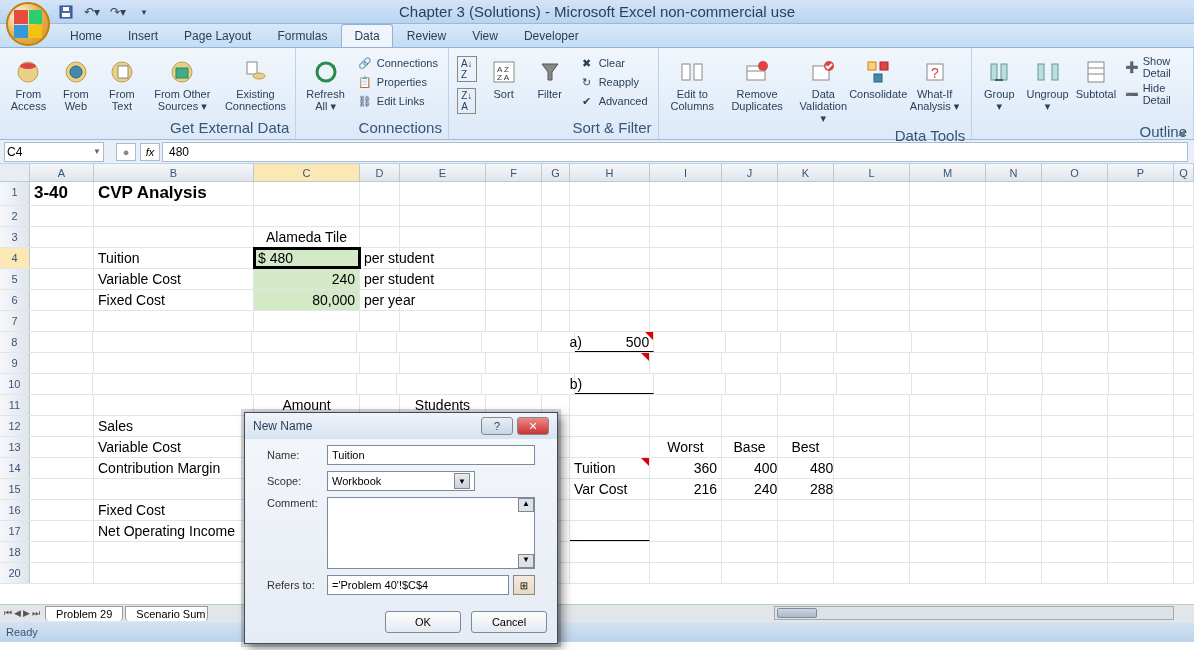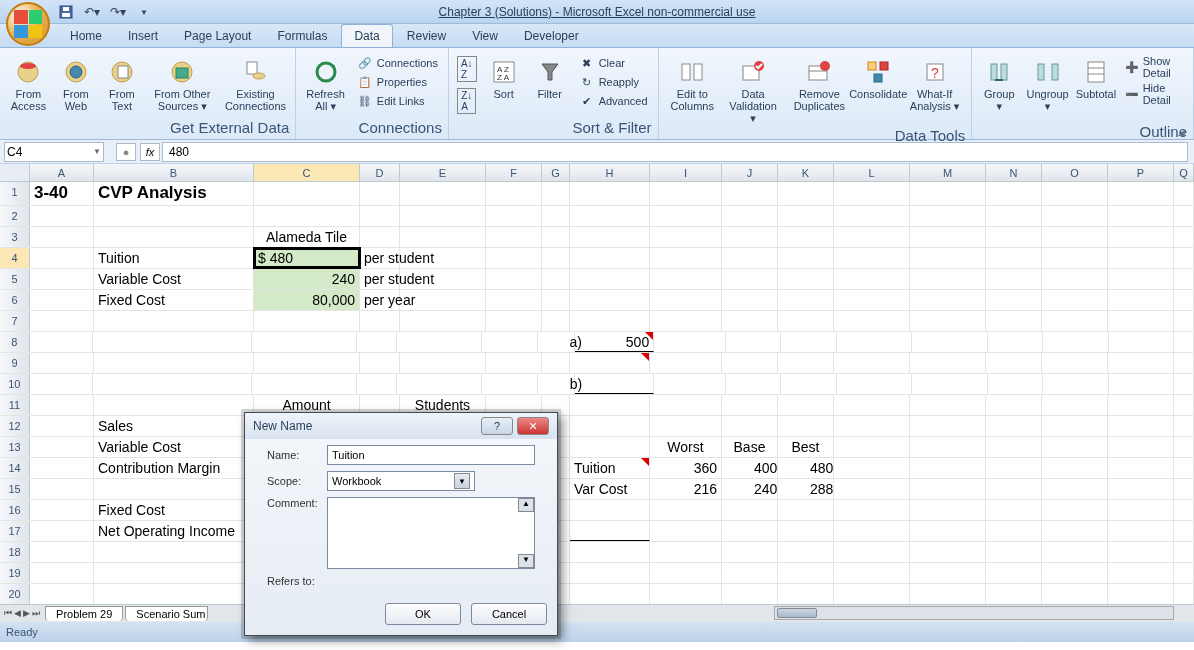--- a/index.html
+++ b/index.html
@@ -6,21 +6,21 @@
 body { background: #fff; width: 1194px; height: 650px; overflow: hidden; font-size: 12px; position: relative; }
 
 
 .title-bar { height: 24px; background: linear-gradient(#d4e4f8, #b8d4f0); display: flex; align-items: center; border-bottom: 1px solid #9db9d9; position: relative; }
 .office-btn { width: 44px; height: 44px; border-radius: 50%; background: radial-gradient(circle at 30% 30%, #fff, #e8b050, #d49020); border: 2px solid #c08010; position: absolute; left: 6px; top: 2px; z-index: 100; display: flex; align-items: center; justify-content: center; }
 .office-inner { width: 28px; height: 28px; display: grid; grid-template: 1fr 1fr / 1fr 1fr; gap: 1px; }
 .office-inner span:nth-child(1){background:#e74c3c;} .office-inner span:nth-child(2){background:#2ecc71;}
 .office-inner span:nth-child(3){background:#3498db;} .office-inner span:nth-child(4){background:#f1c40f;}
 .qat { margin-left: 58px; display: flex; gap: 10px; align-items: center; }
 .qat-icon { width: 16px; height: 16px; display: inline-flex; align-items: center; justify-content: center; color: #345; }
-.title-text { position: absolute; left: 50%; transform: translateX(-50%); font-size: 12px; color: #2a3f5a; text-decoration: underline; }
+.title-text { position: absolute; left: 50%; transform: translateX(-50%); font-size: 15px; color: #2a3f5a; }
 
 
 .tabs { height: 24px; background: linear-gradient(#d9e8f8, #c5dcf3); display: flex; align-items: center; padding-left: 58px; gap: 2px; border-bottom: 1px solid #8fb3da; }
 .tab { padding: 4px 12px; font-size: 12px; color: #2a3f5a; border-radius: 3px 3px 0 0; cursor: pointer; }
 .tab.active { background: #f0f5fb; border: 1px solid #8fb3da; border-bottom: none; }
 
 
 .ribbon { height: 92px; background: linear-gradient(#f1f6fc, #dce9f8); border-bottom: 1px solid #9db9d9; display: flex; }
 .ribbon-group { border-right: 1px solid #bcd2ea; padding: 2px 6px; display: flex; flex-direction: column; }
 .ribbon-controls { flex: 1; display: flex; align-items: flex-start; gap: 4px; padding-top: 4px; }
@@ -277,36 +277,36 @@
             <svg width="28" height="28">
               <rect x="4" y="6" width="8" height="16" fill="#fff" stroke="#888"></rect>
               <rect x="16" y="6" width="8" height="16" fill="#fff" stroke="#888"></rect>
             </svg>
           </span>
           <span class="rbtn-text">Edit to Columns</span>
         </div>
       <div class="rbtn">
           <span class="rbtn-icon">
             <svg width="28" height="28">
+              <rect x="4" y="8" width="18" height="14" fill="#fff" stroke="#888"></rect>
+              <line x1="4" y1="13" x2="22" y2="13" stroke="#888"></line>
+              <circle cx="20" cy="8" r="5" fill="#d44"></circle>
+            </svg>
+          </span>
+          <span class="rbtn-text">Remove Duplicates</span>
+        </div>
+      <div class="rbtn">
+          <span class="rbtn-icon">
+            <svg width="28" height="28">
               <rect x="4" y="8" width="16" height="14" fill="#fff" stroke="#888"></rect>
               <circle cx="20" cy="8" r="5" fill="#d44"></circle>
               <path d="M17 8 l2 2 l4 -4" stroke="#fff" stroke-width="2" fill="none"></path>
             </svg>
           </span>
           <span class="rbtn-text"><span>Data Validation</span> ▾</span>
-        </div>
-      <div class="rbtn">
-          <span class="rbtn-icon">
-            <svg width="28" height="28">
-              <rect x="4" y="8" width="18" height="14" fill="#fff" stroke="#888"></rect>
-              <line x1="4" y1="13" x2="22" y2="13" stroke="#888"></line>
-              <circle cx="20" cy="8" r="5" fill="#d44"></circle>
-            </svg>
-          </span>
-          <span class="rbtn-text">Remove Duplicates</span>
         </div>
       <div class="rbtn">
           <span class="rbtn-icon">
             <svg width="28" height="28">
               <rect x="4" y="4" width="8" height="8" fill="#fc8" stroke="#c80"></rect>
               <rect x="16" y="4" width="8" height="8" fill="#d44" stroke="#a22"></rect>
               <rect x="10" y="16" width="8" height="8" fill="#48a" stroke="#268"></rect>
             </svg>
           </span>
           <span class="rbtn-text">Consolidate</span>
@@ -779,40 +779,20 @@
         <div class="cell c-J"></div>
         <div class="cell c-K"></div>
         <div class="cell c-L"></div>
         <div class="cell c-M"></div>
         <div class="cell c-N"></div>
         <div class="cell c-O"></div>
         <div class="cell c-P"></div>
         <div class="cell c-Q"></div>
       </div>
     <div class="row">
-        <div class="rh">19</div>
-        <div class="cell c-A"></div>
-        <div class="cell c-B"></div>
-        <div class="cell c-C"></div>
-        <div class="cell c-D"></div>
-        <div class="cell c-E"></div>
-        <div class="cell c-F"></div>
-        <div class="cell c-G"></div>
-        <div class="cell c-H"></div>
-        <div class="cell c-I"></div>
-        <div class="cell c-J"></div>
-        <div class="cell c-K"></div>
-        <div class="cell c-L"></div>
-        <div class="cell c-M"></div>
-        <div class="cell c-N"></div>
-        <div class="cell c-O"></div>
-        <div class="cell c-P"></div>
-        <div class="cell c-Q"></div>
-      </div>
-    <div class="row">
         <div class="rh">20</div>
         <div class="cell c-A"></div>
         <div class="cell c-B"></div>
         <div class="cell c-C"></div>
         <div class="cell c-D"></div>
         <div class="cell c-E"></div>
         <div class="cell c-F"></div>
         <div class="cell c-G"></div>
         <div class="cell c-H"></div>
         <div class="cell c-I"></div>
@@ -868,19 +848,25 @@
       <div class="dlabel">Comment:</div>
       <div class="dtextarea">
           <div class="dtextarea-sb">
             <span>▲</span>
             <span>▼</span>
           </div>
         </div>
     </div>
     <div class="drow">
       <div class="dlabel">Refers to:</div>
+      <div class="drefersto" style="flex:1;">
+        <input class="dinput" value="='Problem 40'!$C$4" style="">
+        <div class="dref-btn">
+            <span>⊞</span>
+          </div>
+      </div>
     </div>
   </div>
   <div class="dialog-buttons">
     <button class="dbtnlg">OK</button>
     <button class="dbtnlg">Cancel</button>
   </div>
 </div>
 
 </body></html>

